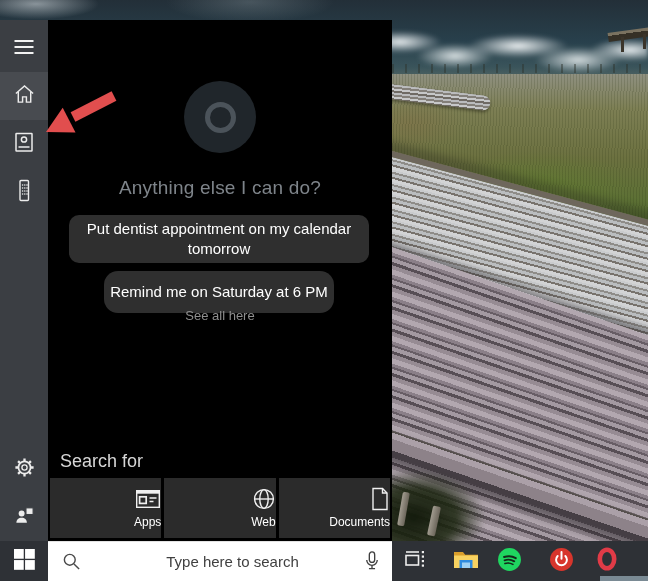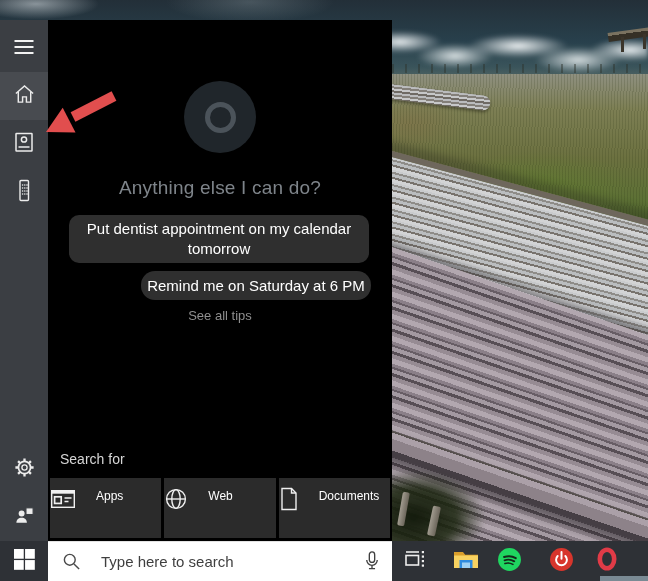--- a/index.html
+++ b/index.html
@@ -114,37 +114,36 @@
   .panel-heading {
     position:absolute; left:0; top:157px; width:100%;
     text-align:center; font-size:19px; color:#7e848a; letter-spacing:.2px;
   }
   .chip {
     position:absolute; background:#2f2f2f; color:#fff;
     display:flex; align-items:center; justify-content:center;
     text-align:center; font-size:15px; line-height:20px; cursor:pointer;
   }
   .chip-1 { left:21px; top:195px; width:300px; height:48px; border-radius:10px; padding:12px 8px; }
-  .chip-2 { left:56px; top:251px; width:230px; height:29px; border-radius:14px;margin-left:37px; }
+  .chip-2 { left:56px; top:251px; width:230px; height:42px; border-radius:14px; }
   .see-all-tips {
     position:absolute; left:0; top:288px; width:100%;
     text-align:center; font-size:13px; color:#8f8f8f; cursor:pointer;
   }
   .search-for-label {
-    position:absolute; left:12px; top:431px; font-size:14px; color:#d6d6d6;
+    position:absolute; left:12px; top:431px; font-size:18px; color:#d6d6d6;
   }
   .category-row {
     position:absolute; left:2px; top:458px; width:340px; height:60px;
     display:flex; gap:3px;
   }
   .category-btn {
     flex:1; background:#2b2b2b; cursor:pointer;
-    display:flex; flex-direction:row; align-items:flex-start;
+    display:flex; flex-direction:column; align-items:flex-end;
     padding-top:8px;
-    gap:20px;
   }
   .category-btn .cat-icon { height:26px; display:flex; align-items:center; }
   .category-btn .cat-label { font-size:12px; color:#fff; margin-top:3px; }
 
   
   #taskbar {
     position:absolute; left:0; top:541px; width:648px; height:40px;
     background:#2e3136; z-index:30;
   }
   .start-btn {
@@ -153,21 +152,21 @@
   }
   .tb-search {
     position:absolute; left:48px; top:0; width:344px; height:40px;
     background:#fff; display:flex; align-items:center;
     border-top:1px solid #e3e3e3;
   }
   .tb-search .mag { margin-left:14px; display:flex; }
   .tb-search input {
     flex:1; border:none; outline:none; background:transparent;
     font-family:"Liberation Sans",sans-serif; font-size:15px; color:#2e2e2e;
-    margin-left:20px; height:100%;
+    margin-left:20px; height:100%;text-align:center;
   }
   .tb-search input::placeholder { color:#3f3f3f; opacity:1; }
   .tb-search .mic { margin-right:12px; display:flex; cursor:pointer; }
   .tb-app {
     position:absolute; top:0; width:47px; height:40px;
     display:flex; align-items:center; justify-content:center; cursor:pointer;
   }
   .peek-strip {
     position:absolute; left:600px; top:576px; width:48px; height:5px;
     background:#7a8a94; z-index:35;
@@ -204,21 +203,21 @@
   <div id="panel">
     <div class="cortana-disc">
       <div class="cortana-ring"></div>
     </div>
 
     <div class="panel-heading">Anything else I can do?</div>
 
     <div class="chip chip-1">Put dentist appointment on my calendar tomorrow</div>
     <div class="chip chip-2">Remind me on Saturday at 6 PM</div>
 
-    <div class="see-all-tips">See all tips</div>
+    <div class="see-all-tips">See all here</div>
 
     <div class="search-for-label">Search for</div>
 
     <div class="category-row">
       <div class="category-btn">
         <span class="cat-icon">
           <svg width="26" height="22" viewBox="0 0 26 22" fill="none" stroke="#f0f0f0" stroke-width="1.4">
             <rect x="1.7" y="2.7" width="22.6" height="16.6"></rect>
             <rect x="1.7" y="2.7" width="22.6" height="3" fill="#f0f0f0" stroke="none"></rect>
             <rect x="4.6" y="8.8" width="6.6" height="6.6" stroke-width="1.7"></rect>

